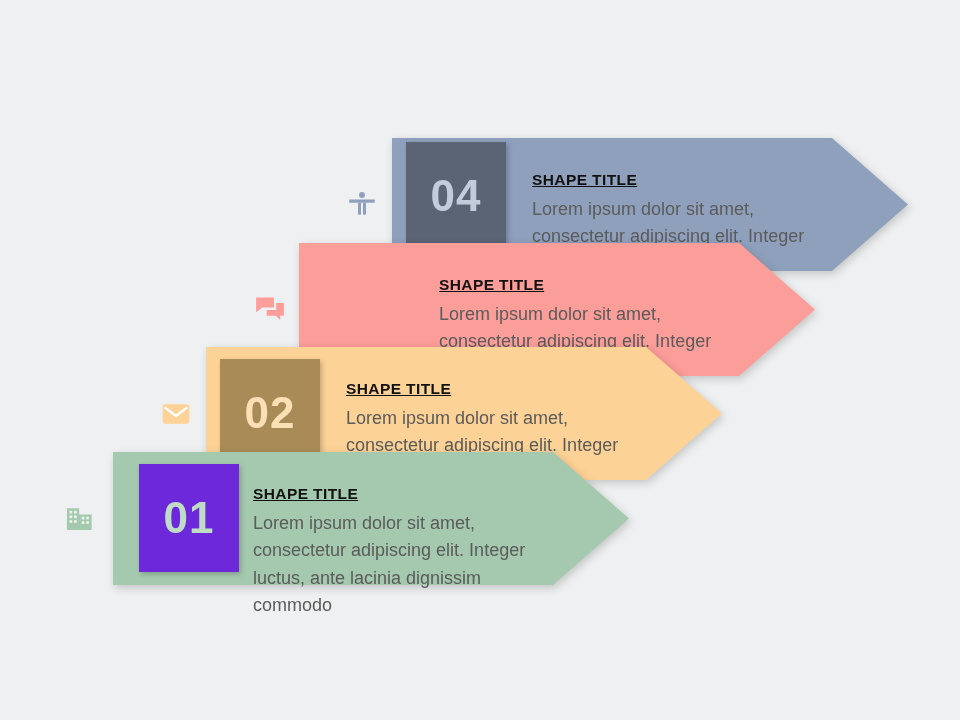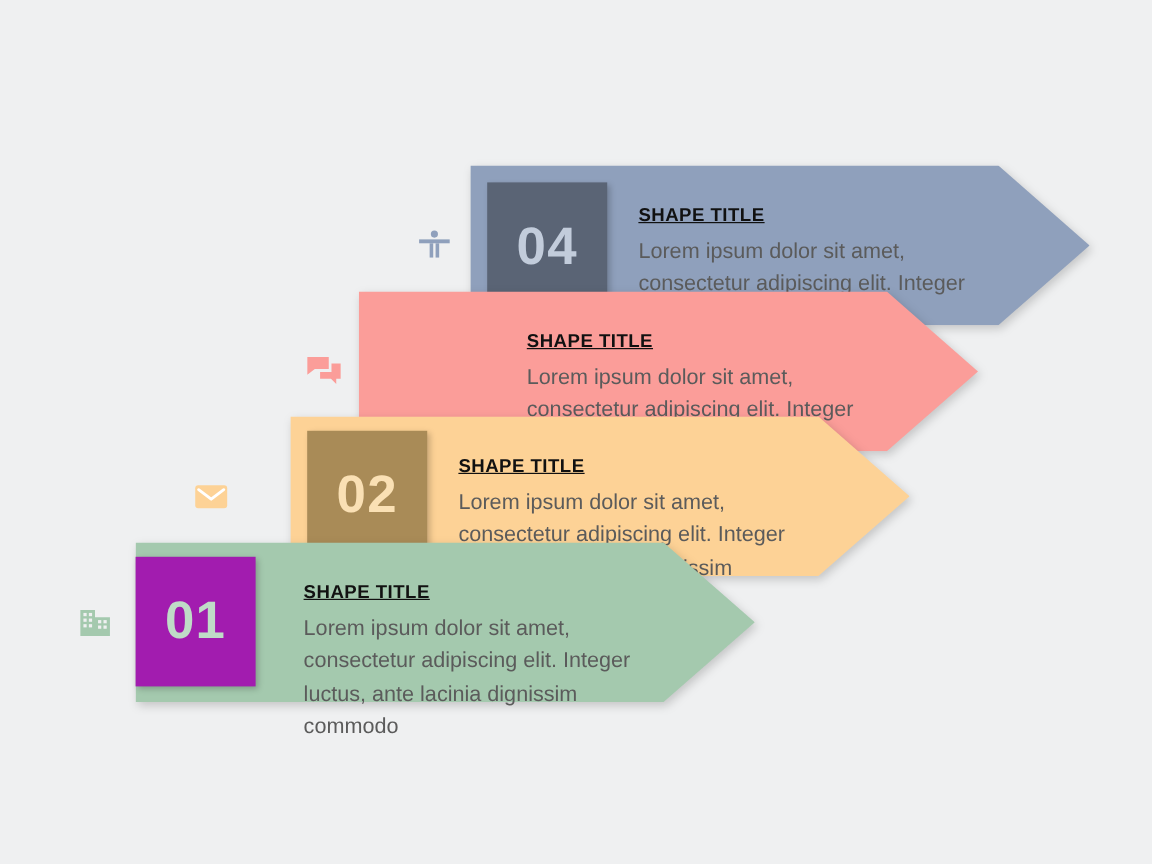--- a/index.html
+++ b/index.html
@@ -96,21 +96,21 @@
 <body>
 
 <div id="stage">
 
   <div class="arrow-row" style="left:392px; top:138px; width:516px; height:133px;">
     <div class="arrow-body">
       <svg viewBox="0 0 516 133" preserveAspectRatio="none">
         <polygon points="0,0 440,0 516,66.5 440,133 0,133" fill="#8fa0bc"></polygon>
       </svg>
     </div>
-    <div class="num-box" style="left:14px; top:14px; width:100px; height:108px; background:#5a6475;">
+    <div class="num-box" style="left:14px; top:4px; width:100px; height:108px; background:#5a6475;">
       <span class="num-text" style="color:#c2ccdb;">04</span>
     </div>
     <div class="text-block" style="left:140px; top:33px;">
       <p class="shape-title">SHAPE TITLE</p>
       <p class="shape-desc">Lorem ipsum dolor sit amet, consectetur adipiscing elit. Integer luctus, ante lacinia dignissim commodo</p>
     </div>
   </div>
 
   <div class="side-icon" style="left:342px; top:185px;">
     <svg width="34" height="34" viewBox="0 0 24 24" aria-hidden="true">
@@ -133,21 +133,21 @@
     </div>
   </div>
 
   <div class="side-icon" style="left:250px; top:290px;">
     <svg width="34" height="34" viewBox="0 0 24 24" aria-hidden="true">
       <path d="M2.2 3.2 h12.6 v7.1 h-8.2 l-4.4 3.3 z" fill="#fb9d99"></path>
       <path d="M16.4 7.0 h5.4 v9.0 h-2.6 l0 3.0 l-3.1 -3.0 h-6.4 v-4.0 h6.7 z" fill="#fb9d99"></path>
     </svg>
   </div>
 
-  <div class="arrow-row" style="left:206px; top:347px; width:516px; height:133px;margin-left:36px;">
+  <div class="arrow-row" style="left:206px; top:347px; width:516px; height:133px;">
     <div class="arrow-body">
       <svg viewBox="0 0 516 133" preserveAspectRatio="none">
         <polygon points="0,0 440,0 516,66.5 440,133 0,133" fill="#fdd296"></polygon>
       </svg>
     </div>
     <div class="num-box" style="left:14px; top:12px; width:100px; height:108px; background:#a98b57;">
       <span class="num-text" style="color:#fae0b4;">02</span>
     </div>
     <div class="text-block" style="left:140px; top:33px;">
       <p class="shape-title">SHAPE TITLE</p>
@@ -161,21 +161,21 @@
       <path d="M4.6 7.8 L12 13.4 L19.4 7.8" fill="none" stroke="#ffffff" stroke-width="1.7" stroke-linecap="round" stroke-linejoin="round"></path>
     </svg>
   </div>
 
   <div class="arrow-row" style="left:113px; top:452px; width:516px; height:133px;">
     <div class="arrow-body">
       <svg viewBox="0 0 516 133" preserveAspectRatio="none">
         <polygon points="0,0 440,0 516,66.5 440,133 0,133" fill="#a4c9ae"></polygon>
       </svg>
     </div>
-    <div class="num-box" style="left:0; top:12px; width:100px; height:108px; background:#a21caf;">
+    <div class="num-box" style="left:26px; top:12px; width:100px; height:108px; background:#6d28d9;">
       <span class="num-text" style="color:#bfdcc7;">01</span>
     </div>
     <div class="text-block" style="left:140px; top:33px;">
       <p class="shape-title">SHAPE TITLE</p>
       <p class="shape-desc">Lorem ipsum dolor sit amet, consectetur adipiscing elit. Integer luctus, ante lacinia dignissim commodo</p>
     </div>
   </div>
 
   <div class="side-icon" style="left:60px; top:499px;">
     <svg width="34" height="34" viewBox="0 0 24 24" aria-hidden="true">

